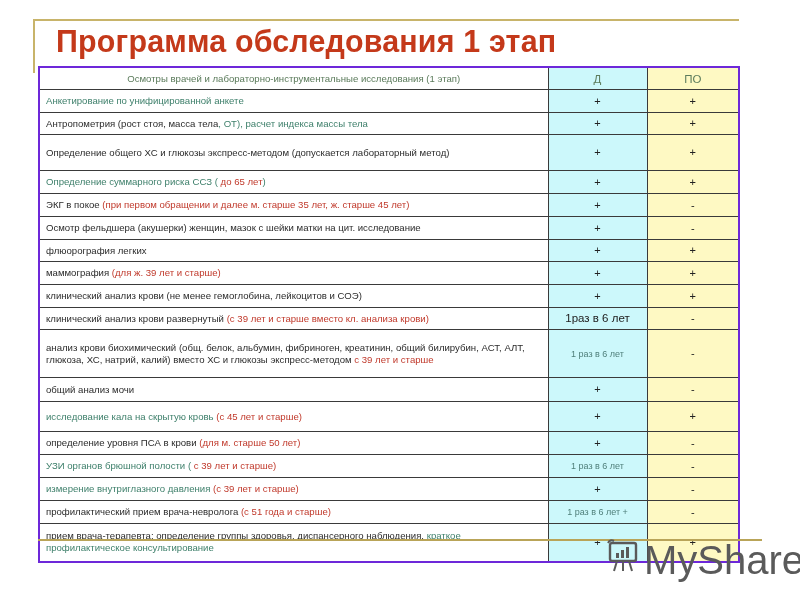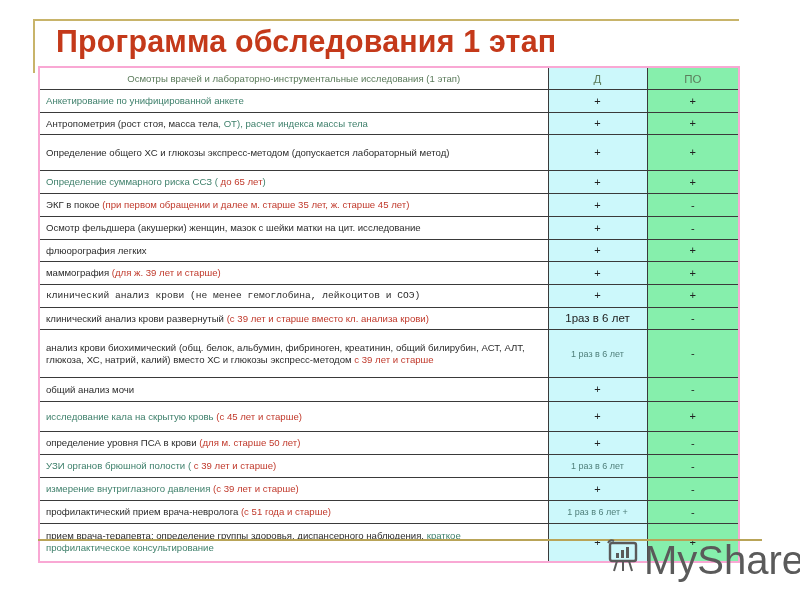--- a/index.html
+++ b/index.html
@@ -17,35 +17,35 @@
     position: absolute; left: 38px; top: 539px; width: 724px; height: 2px; background: #b9a458;
   }
   .title {
     position: absolute; left: 56px; top: 24px; margin: 0;
     font-size: 31px; font-weight: bold; color: #c4391a; letter-spacing: 0.2px;
     transform: scaleX(0.98); transform-origin: left top;
   }
   table.exam {
     position: absolute; left: 38px; top: 66px;
     width: 700px; border-collapse: collapse;
-    border: 2px solid #f9a8d4;
+    border: 2px solid #6d28d9;
     font-size: 9.6px; color: #333;
     table-layout: fixed;
   }
   table.exam td {
     border: 1px solid #3a3a3a;
     padding: 0 6px;
     vertical-align: middle;
     line-height: 12px;
   }
   col.c-name { width: 509px; }
   col.c-d { width: 99px; }
   col.c-po { width: 92px; }
   td.d { background: #ccf8fb; text-align: center; }
-  td.po { background: #86efac; text-align: center; }
+  td.po { background: #fef9c3; text-align: center; }
   td.top { vertical-align: top; padding-top: 6px; }
   tr.hdr td { height: 21px; }
   tr.hdr td.name { text-align: center; color: #5a7a5a; font-size: 9.6px; }
   tr.hdr td.d, tr.hdr td.po { font-size: 11.5px; color: #5c7c5c; }
   .g { color: #3d7f6a; }
   .r { color: #c0392b; }
   .k { color: #2b2b2b; }
   .big { font-size: 11.5px; color: #222; }
   .sm { font-size: 9px; color: #4f7f7a; }
   .mark { font-size: 11px; color: #222; }
@@ -108,21 +108,21 @@
       <tr style="height: 22px;">
         <td><span class="k">флюорография легких</span></td>
         <td class="d"><span class="mark">+</span></td>
         <td class="po"><span class="mark">+</span></td>
       </tr>
       <tr style="height: 23px;">
         <td><span class="k">маммография </span><span class="r">(для ж. 39 лет и старше)</span></td>
         <td class="d"><span class="mark">+</span></td>
         <td class="po"><span class="mark">+</span></td>
       </tr>
-      <tr style="height: 23px; font-family: Liberation Mono, monospace;">
+      <tr style="height: 23px;">
         <td><span class="k"> клинический  анализ  крови (не  менее   гемоглобина,  лейкоцитов и СОЭ)</span></td>
         <td class="d"><span class="mark">+</span></td>
         <td class="po"><span class="mark">+</span></td>
       </tr>
       <tr style="height: 22px;">
         <td><span class="k">клинический  анализ  крови развернутый </span><span class="r">(с  39 лет и старше вместо кл. анализа крови)</span></td>
         <td class="d"><span class="big">1раз в 6 лет</span></td>
         <td class="po"><span class="mark">-</span></td>
       </tr>
       <tr style="height: 48px;">

